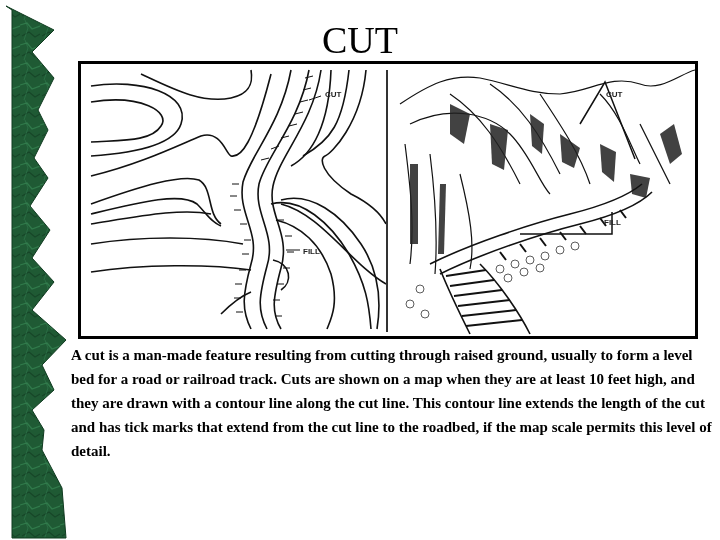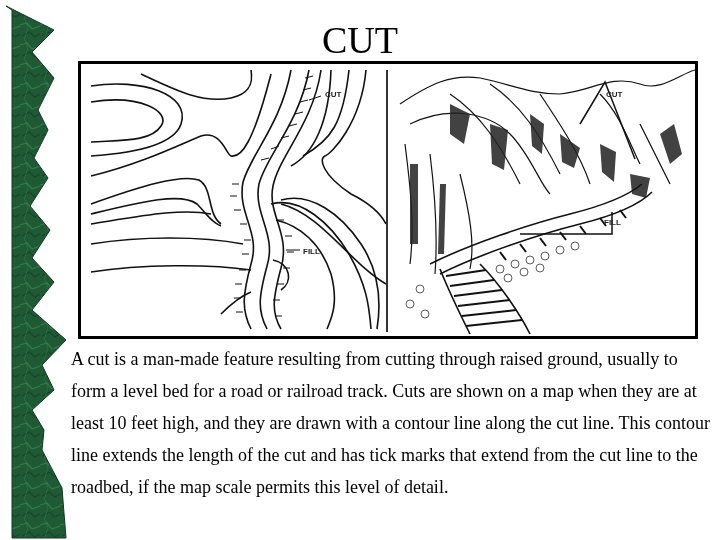--- a/index.html
+++ b/index.html
@@ -6,21 +6,21 @@
   body { width:720px; height:540px; background:#ffffff; position:relative; overflow:hidden;
          font-family:"Liberation Serif", serif; color:#000; }
   .zigzag { position:absolute; left:0; top:0; width:80px; height:540px; }
   .title { position:absolute; left:0; width:720px; top:18px; text-align:center;
            font-size:38px; line-height:44px; font-weight:normal; }
   .frame { position:absolute; left:78px; top:61px; width:614px; height:272px;
            border:3px solid #000; background:#fff; overflow:hidden; }
   .frame svg { position:absolute; left:0; top:0; }
   .divider { position:absolute; left:305px; top:6px; width:2px; height:262px; background:#333; }
   .body-text { position:absolute; left:71px; top:343px; width:645px;
-               font-size:18px; line-height:32px; }
+               font-size:15px; line-height:24px;font-weight:bold; }
   .lbl { font-family:"Liberation Sans", sans-serif; font-weight:bold; font-size:8px; fill:#222; }
 </style>
 </head>
 <body>
 
 <svg class="zigzag" viewBox="0 0 80 540" width="80" height="540">
   <defs>
     <pattern id="marble" width="20" height="20" patternUnits="userSpaceOnUse">
       <rect width="20" height="20" fill="#1f5a34"></rect>
       <path d="M0 5 L7 3 L12 9 L20 6" stroke="#2f7a4a" stroke-width="1.2" fill="none"></path>

